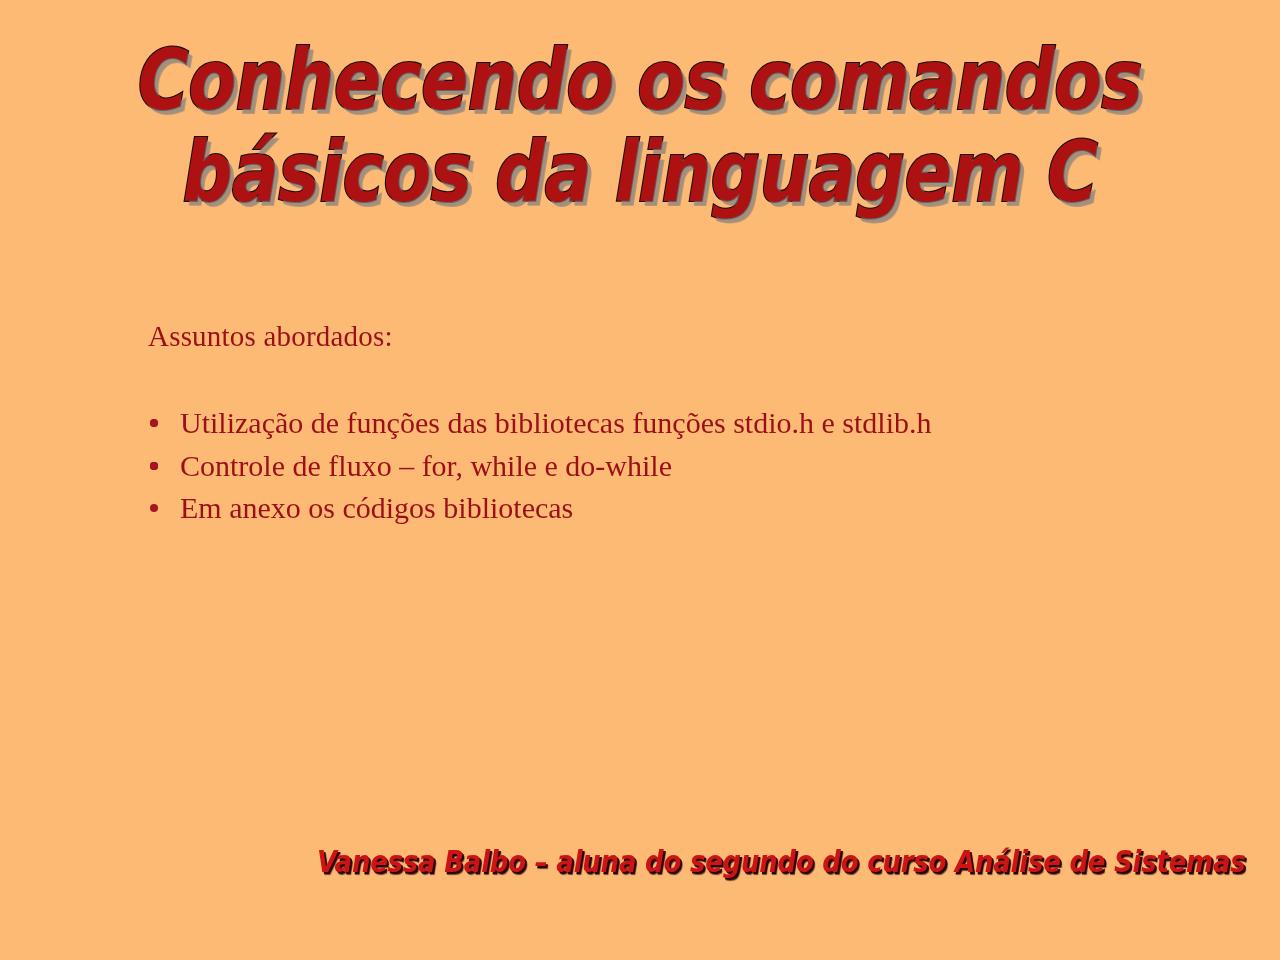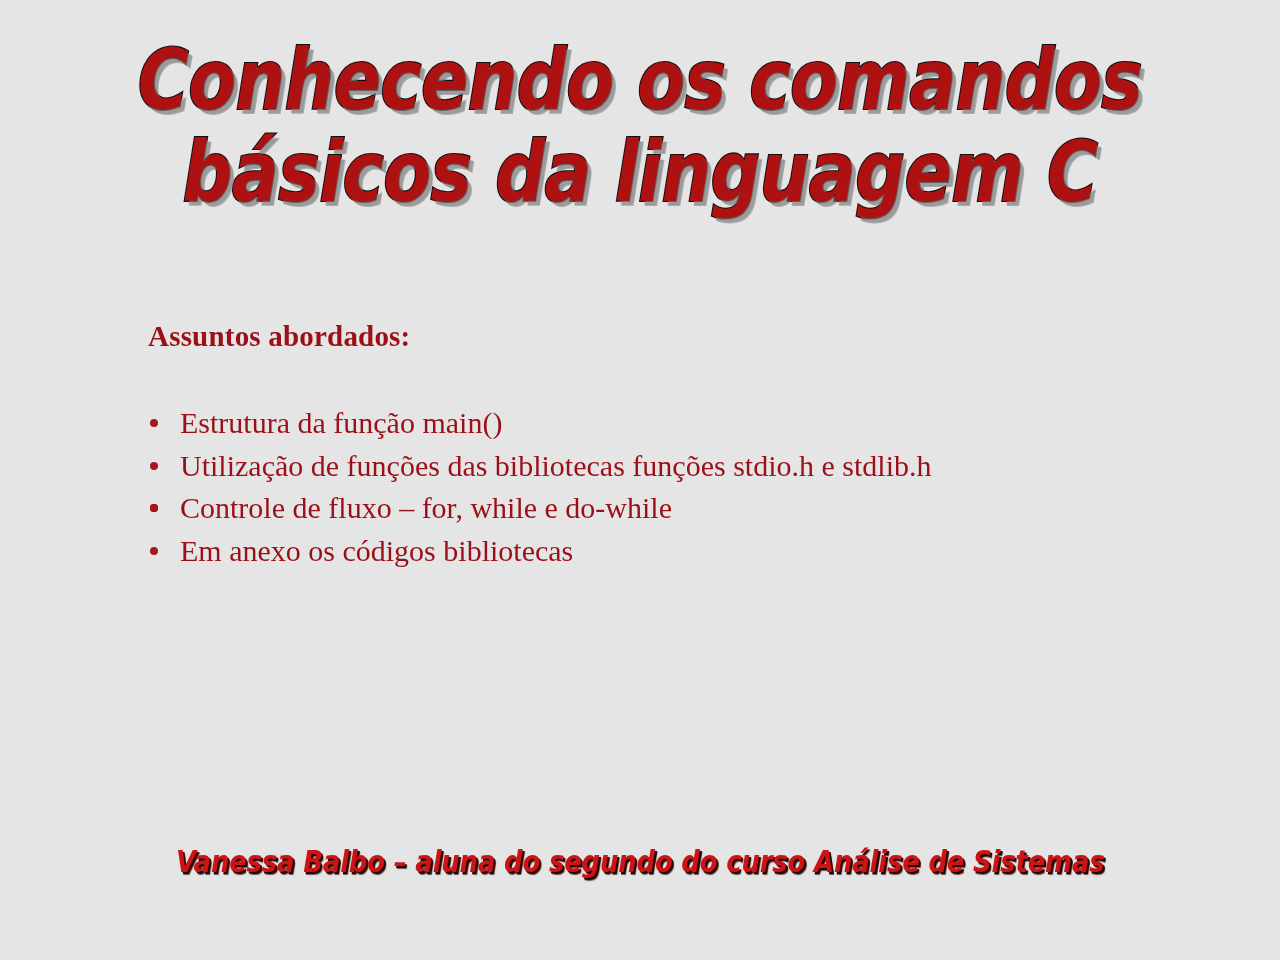--- a/index.html
+++ b/index.html
@@ -10,21 +10,21 @@
     width: 1280px;
     height: 960px;
     background: #fdfaf0;
     font-family: "Liberation Serif", "DejaVu Serif", serif;
     overflow: hidden;
   }
   .slide {
     position: relative;
     width: 1280px;
     height: 960px;
-    background: #e5e5e5;
+    background: #fdba74;
   }
 
   
   .title-block {
     position: absolute;
     left: 0;
     top: 38px;
     width: 1280px;
     text-align: center;
   }
@@ -52,21 +52,21 @@
   .title-line-2 {
     font-size: 84px;
   }
 
   
   .heading {
     position: absolute;
     left: 148px;
     top: 320px;
     font-family: "Liberation Serif", "DejaVu Serif", serif;
-    font-weight: bold;
+    font-weight: normal;
     font-size: 29px;
     color: #9b1018;
     letter-spacing: 0.2px;
   }
 
   .bullet-list {
     position: absolute;
     left: 148px;
     top: 402px;
     width: 1000px;
@@ -92,21 +92,21 @@
     border-radius: 50%;
     background: #a51620;
   }
 
   
   .footer {
     position: absolute;
     left: 0;
     top: 843px;
     width: 1280px;
-    text-align: center;
+    text-align: right;
   }
   .footer-text {
     display: inline-block;
     font-family: "DejaVu Sans Condensed", "Liberation Sans Narrow", "Liberation Sans", sans-serif;
     font-weight: bold;
     font-style: italic;
     font-size: 31px;
     color: #cc1414;
     letter-spacing: -0.2px;
     white-space: nowrap;
@@ -125,21 +125,20 @@
   <div class="title-block">
     <span class="title-line title-line-1">Conhecendo os comandos</span>
     <span class="title-line title-line-2">básicos da linguagem C</span>
   </div>
 
   <div class="heading">Assuntos abordados:</div>
 
   <ul class="bullet-list">
     <li class="bullet-item">
       <span class="bullet-dot"></span>
-      <span>Estrutura da função main()</span>
     </li>
     <li class="bullet-item">
       <span class="bullet-dot"></span>
       <span>Utilização de funções das bibliotecas funções stdio.h e stdlib.h</span>
     </li>
     <li class="bullet-item">
       <span class="bullet-dot"></span>
     </li>
     <li class="bullet-item">
       <span class="bullet-dot"></span>

